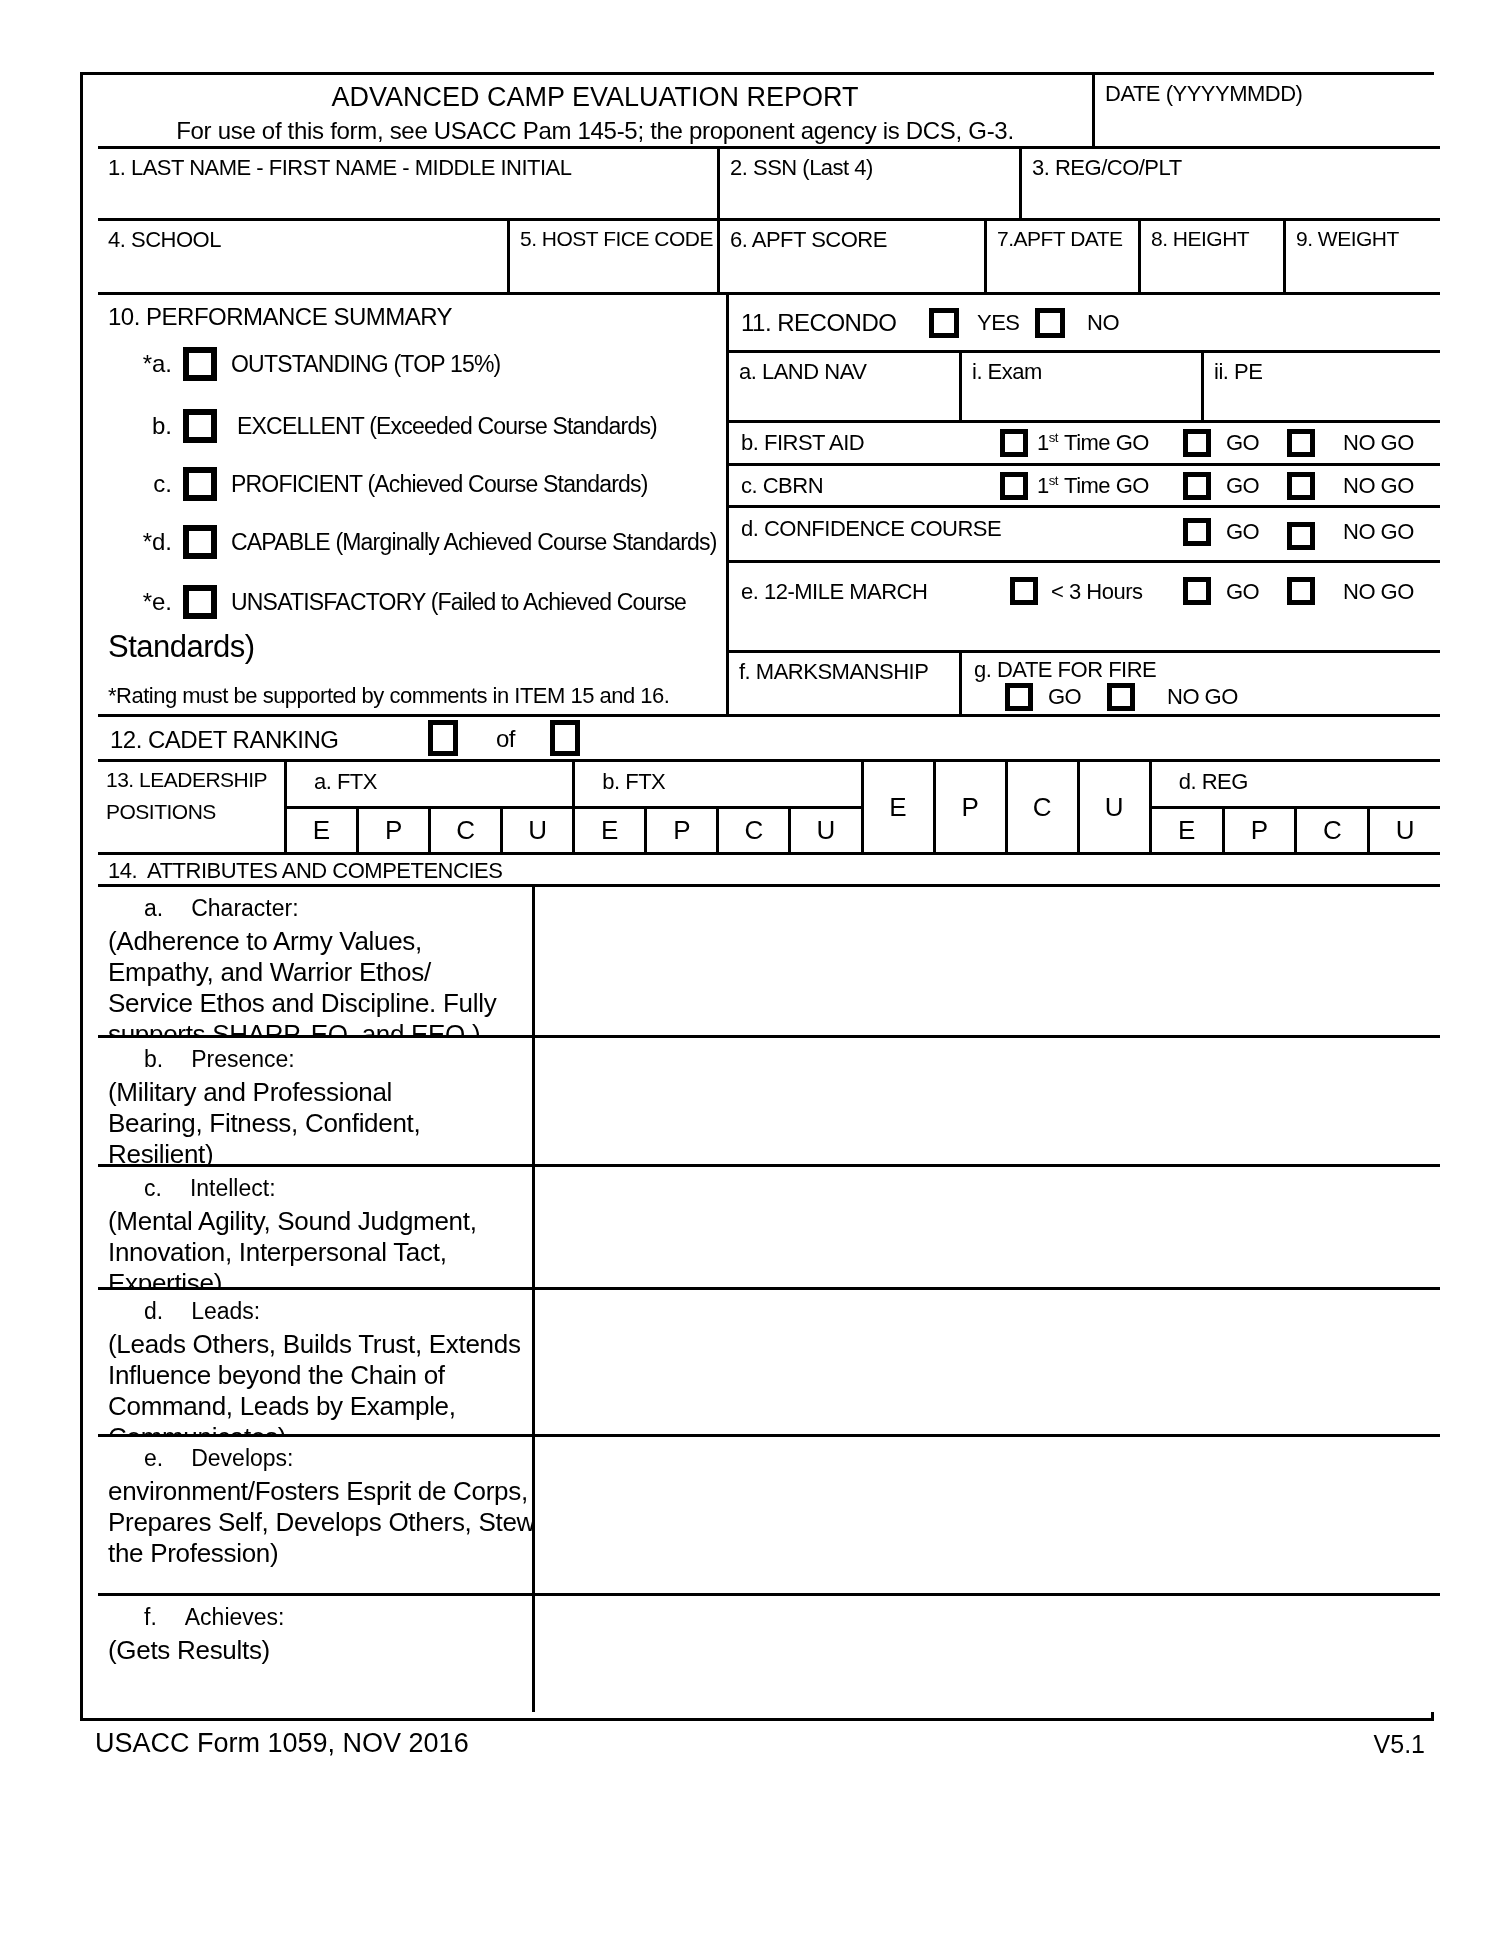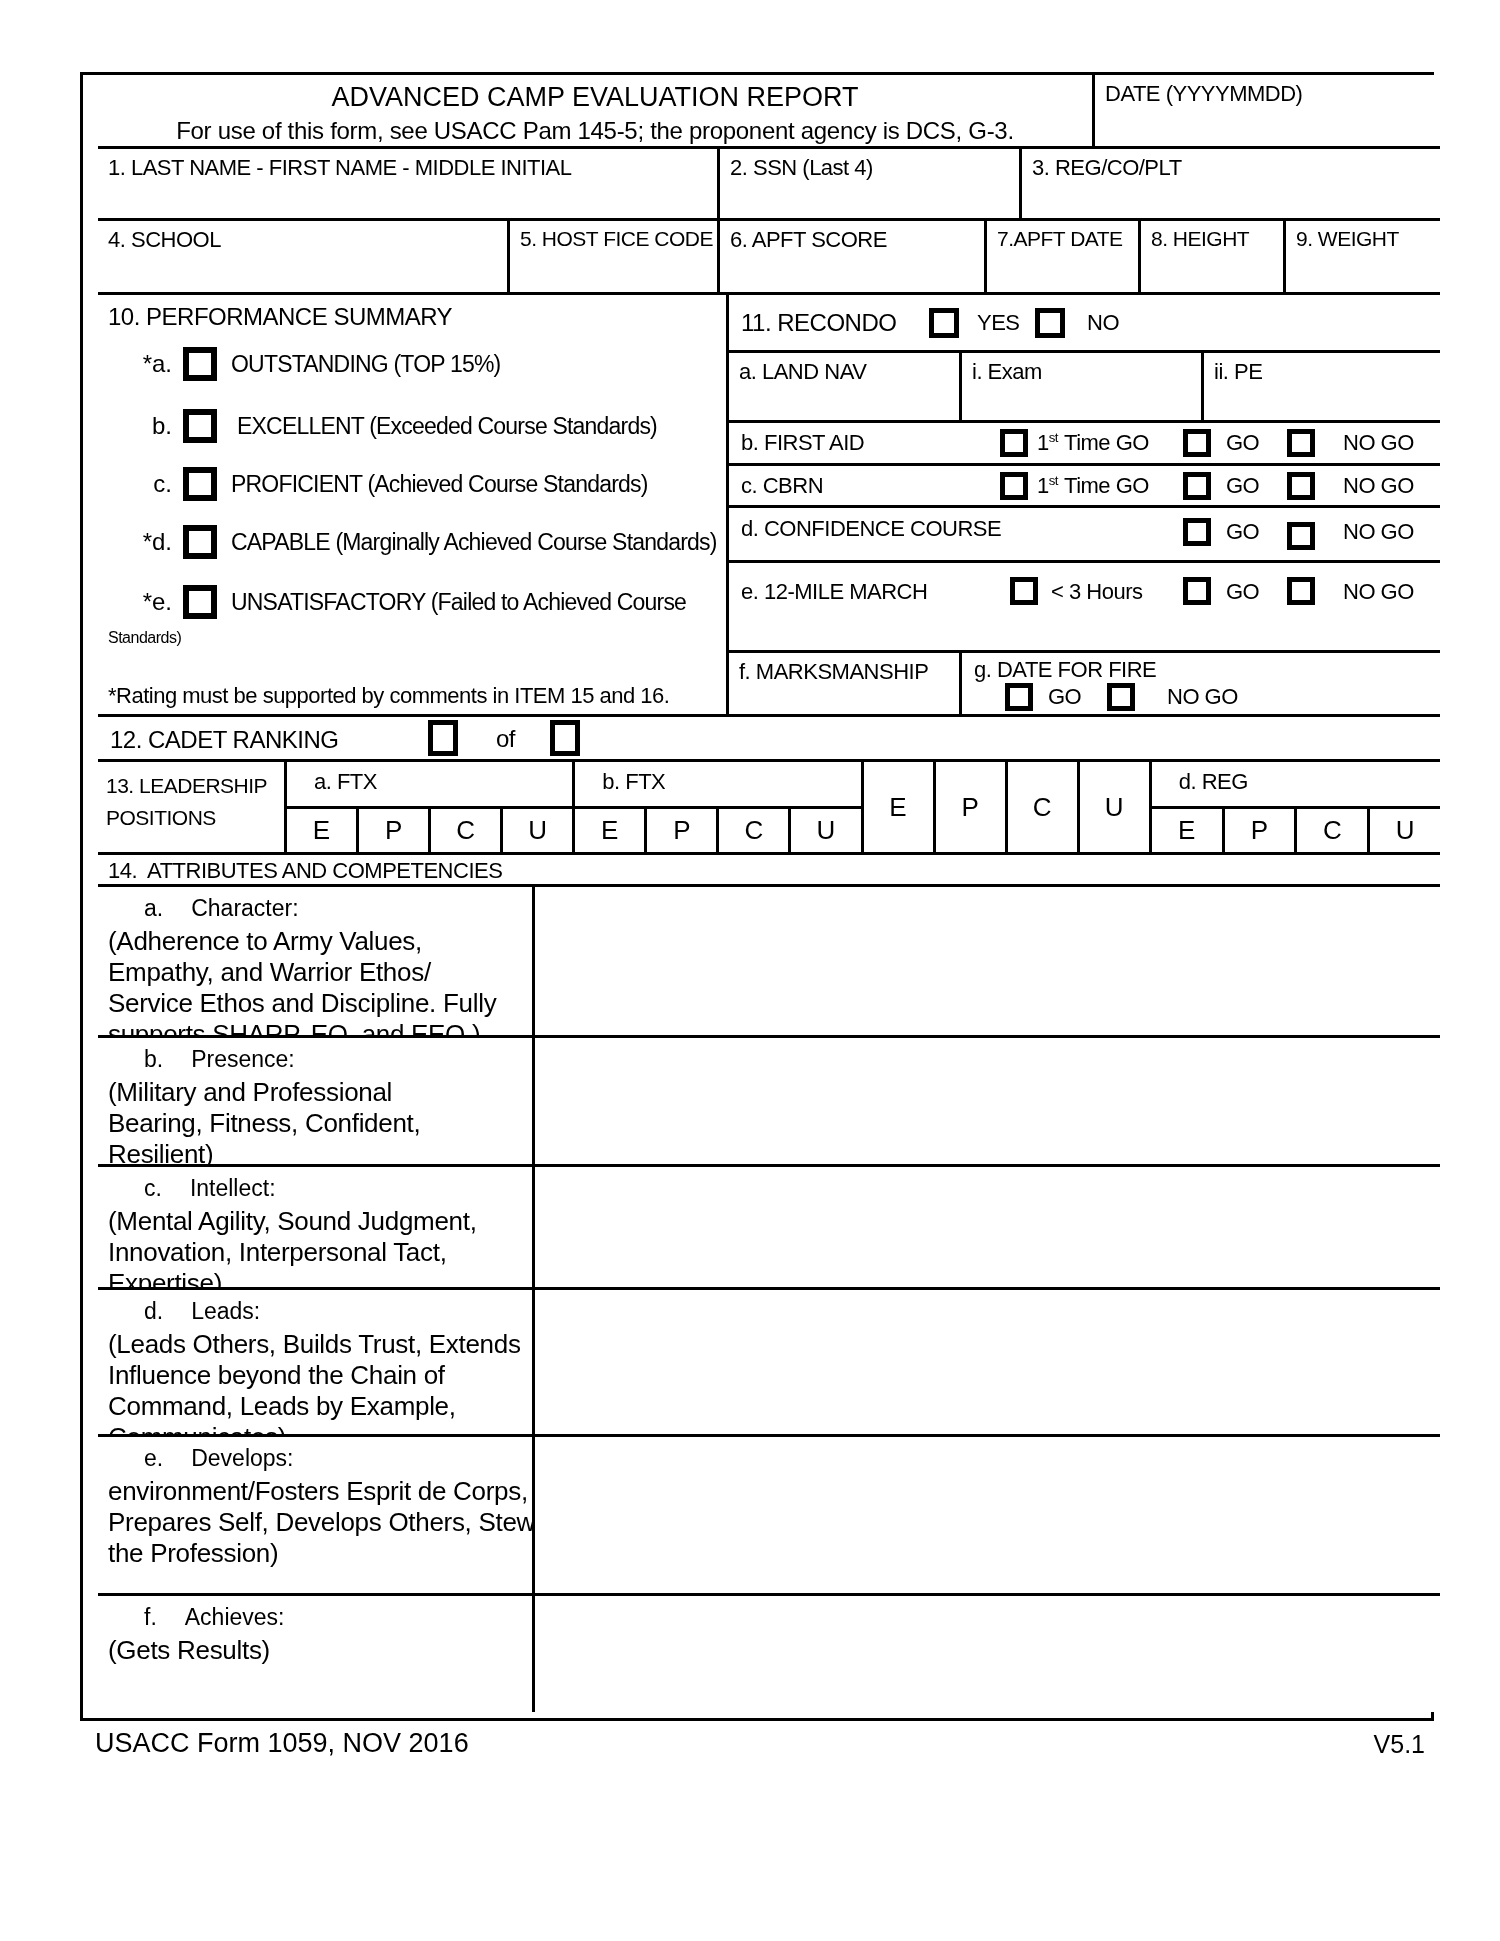--- a/index.html
+++ b/index.html
@@ -17,21 +17,21 @@
   .cb{display:inline-block;width:30px;height:30px;border:5px solid #000;box-sizing:border-box;background:#fff;}
   .cb-lg{width:34px;height:34px;border-width:6px;}
   .cb-sm{width:28px;height:28px;}
   .cb-rank{width:30px;height:36px;}
   .vcenter{position:absolute;top:50%;transform:translateY(-50%);}
   
   .perf-item{position:absolute;left:0;width:100%;display:flex;align-items:center;}
   .pletter{width:74px;text-align:right;font-size:24px;white-space:nowrap;flex:none;}
   .ptext{font-size:23px;letter-spacing:-0.8px;margin-left:14px;white-space:nowrap;}
   .perf-item .cb-lg{margin-left:11px;flex:none;}
-  .pwrap{position:absolute;left:10px;font-size:16px;letter-spacing:-0.5px;white-space:nowrap;}
+  .pwrap{position:absolute;left:10px;font-size:31px;letter-spacing:-0.5px;white-space:nowrap;}
   
   .rrow{position:relative;border-bottom:3px solid #000;box-sizing:border-box;overflow:hidden;background:#fff;}
   .rrow.noline{border-bottom:none;}
   .rrow .sub{box-sizing:border-box;border-right:3px solid #000;padding:6px 10px;position:relative;overflow:hidden;}
   .rrow .sub.last{border-right:none;}
   sup{font-size:0.6em;vertical-align:super;}
   
   .lgroup{box-sizing:border-box;border-right:3px solid #000;display:flex;flex-direction:column;overflow:hidden;}
   .lgroup.last{border-right:none;}
   .lgroup-label{height:47px;border-bottom:3px solid #000;box-sizing:border-box;padding:7px 0 0 27px;}
@@ -208,21 +208,21 @@
     <div class="band" style="top:642px;height:45px">
       <div class="cell tight last" style="width:1342px">
         <span class="lbl" style="position:absolute;left:12px;top:9px;font-size:24px">12. CADET RANKING</span>
         <span class="cb cb-rank" style="position:absolute;left:330px;top:3px"></span>
         <span class="lbl" style="position:absolute;left:398px;top:8px;font-size:24px">of</span>
         <span class="cb cb-rank" style="position:absolute;left:452px;top:3px"></span>
       </div>
     </div>
 
     <div class="band" style="top:687px;height:93px">
-      <div class="cell" style="width:190px;padding:12px 8px">
+      <div class="cell" style="width:190px;padding:6px 8px">
         <div class="lbl" style="font-size:21px">13. LEADERSHIP</div>
         <div class="lbl" style="font-size:21px;margin-top:8px">POSITIONS</div>
       </div>
       <div class="lgroup" style="width:290px">
         <div class="lgroup-label"><span class="lbl">a. FTX</span></div>
         <div class="epcu">
           <div class="ecell">
               <span>E</span>
             </div>
           <div class="ecell">

